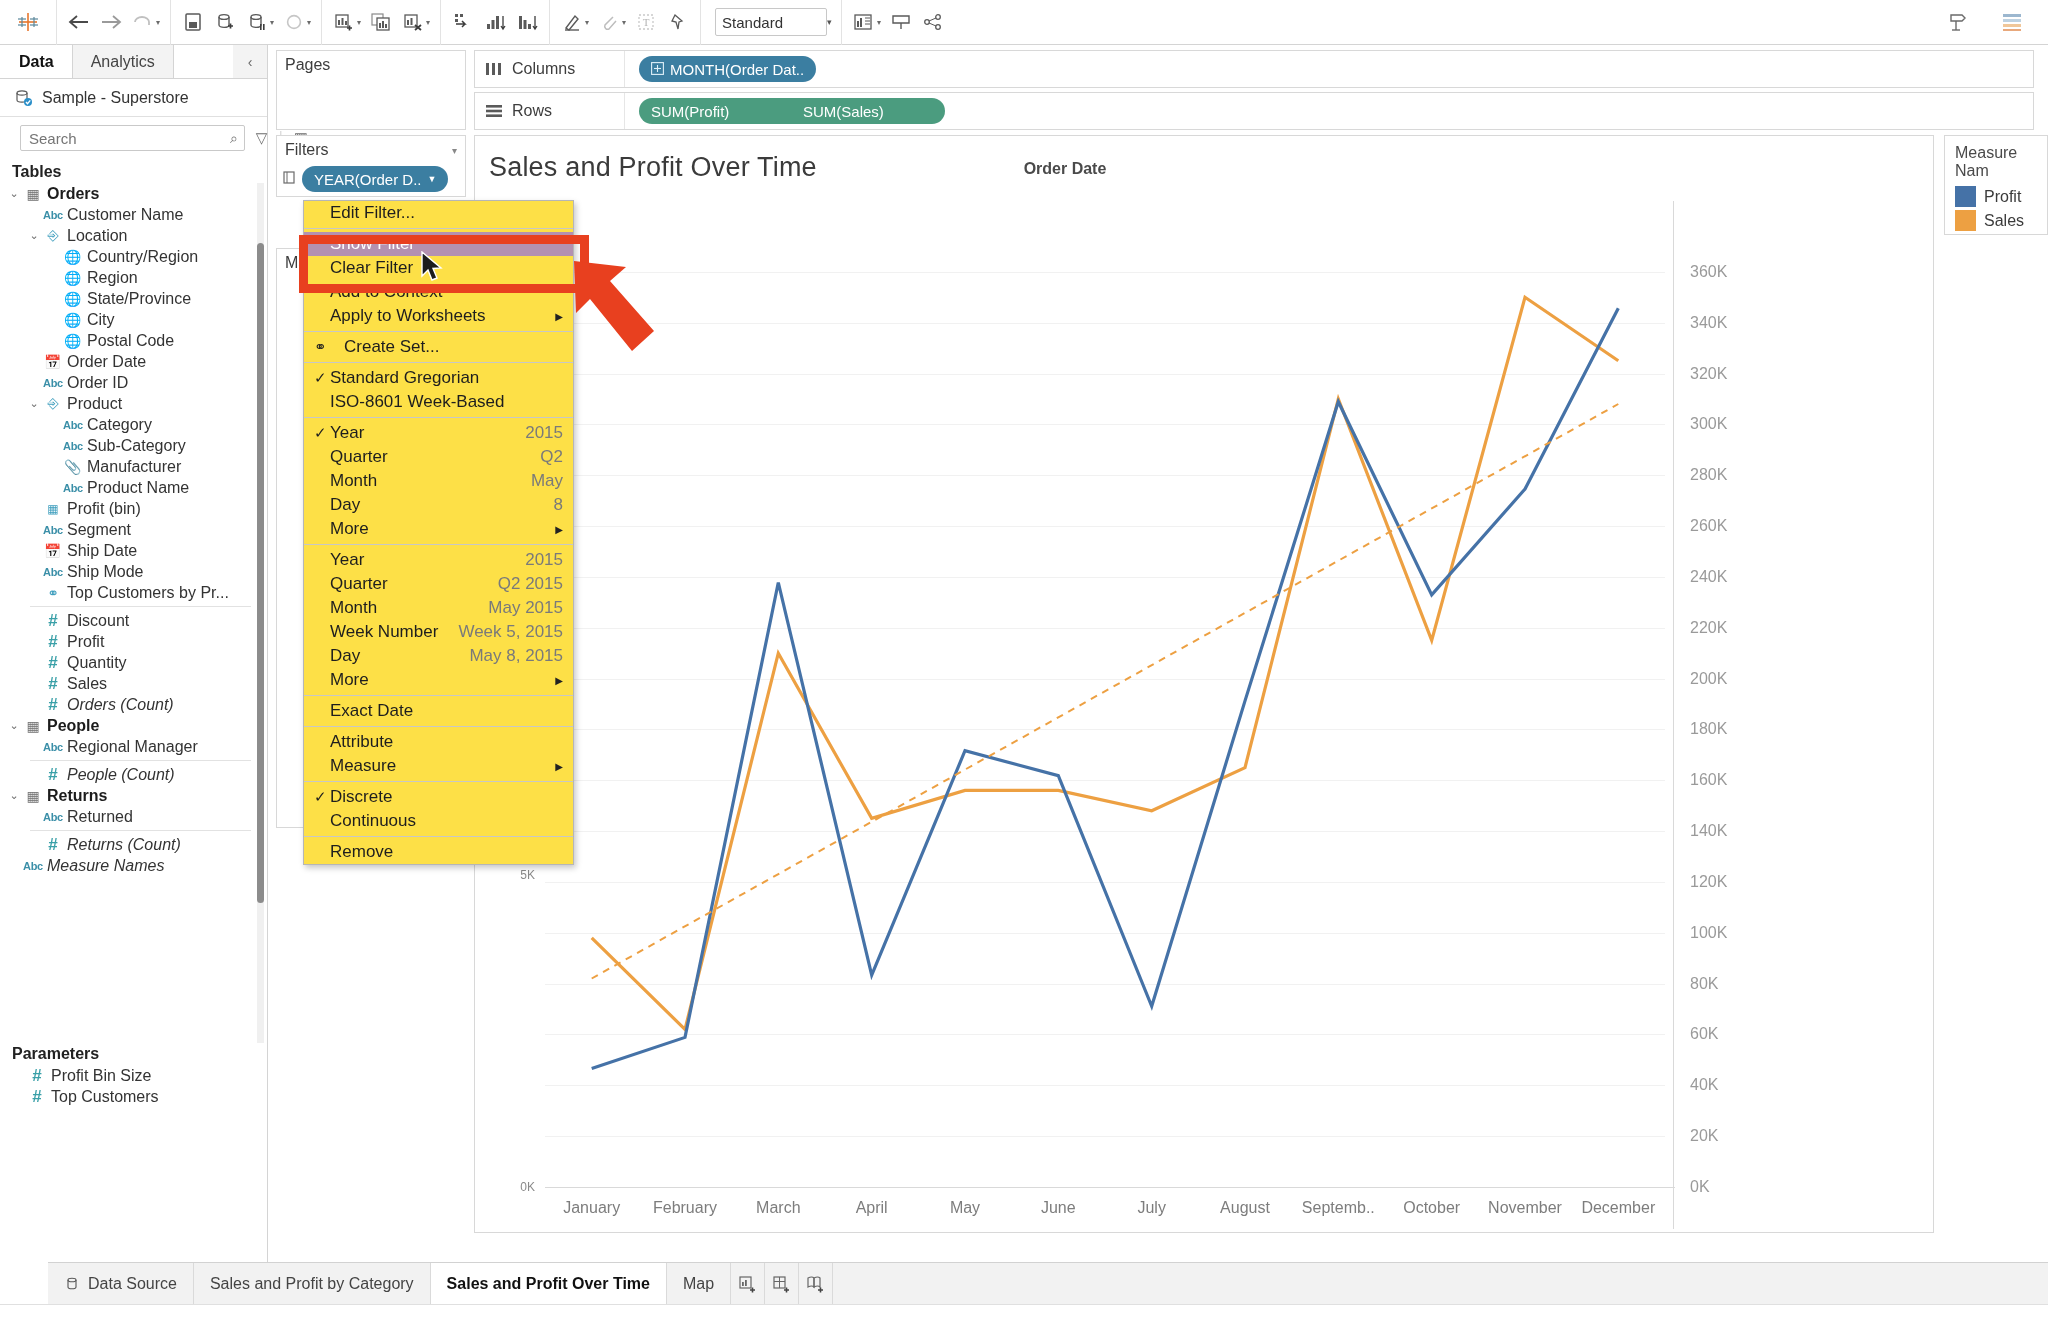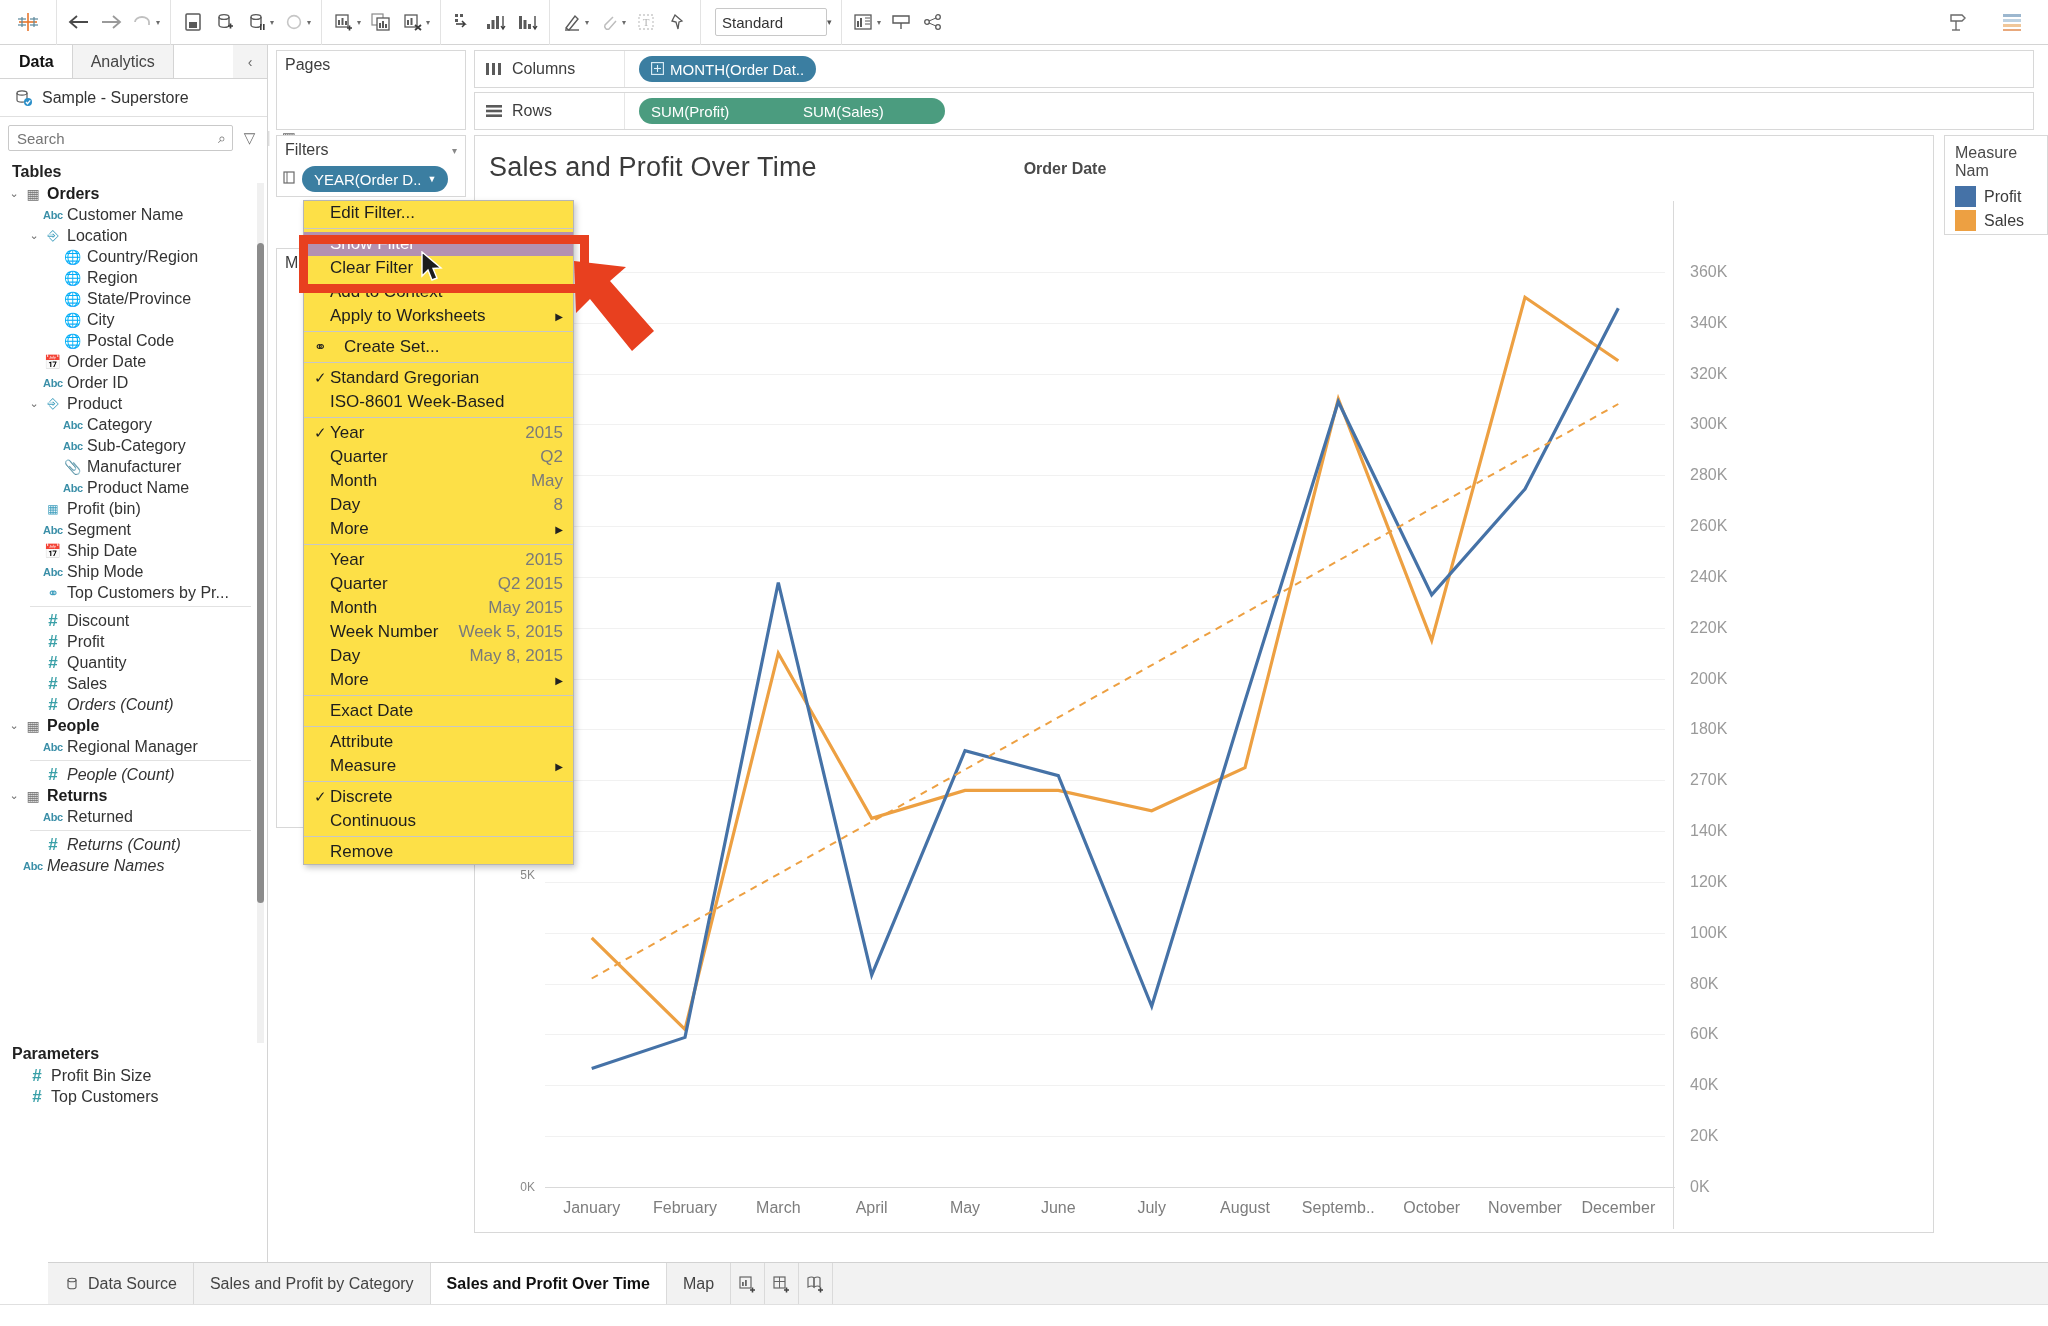--- a/index.html
+++ b/index.html
@@ -45,21 +45,21 @@
   .pane-tab{ padding:0 18px; display:flex; align-items:center; font-size:16px; color:#444; cursor:default;}
   .pane-tab.active{ font-weight:bold; color:#111; border-right:1px solid #d4d4d4; border-left:1px solid transparent;}
   .pane-tab.inactive{ background:#f3f3f3; border-right:1px solid #d4d4d4;}
   #pane-collapse{ margin-left:auto; width:34px; display:flex; align-items:center; justify-content:center;
       color:#666; font-size:14px; background:#f3f3f3;}
   #ds-row{ height:38px; display:flex; align-items:center; gap:8px; padding:0 14px; border-bottom:1px solid #e0e0e0;}
   #ds-row .dsname{ font-size:16px; color:#333;}
   #search-row{ height:42px; display:flex; align-items:center; gap:8px; padding:0 8px;}
   #search-box{
     flex:1; height:26px; border:1px solid #c9c9c9; border-radius:2px; background:#fff;
-    display:flex; align-items:center; padding:0 6px;
+    display:flex; align-items:center; padding:0 6px;margin-left:12px;
   }
   #search-box input{ border:none; outline:none; flex:1; font-size:15px; color:#888;
      font-family:"Liberation Sans",sans-serif; background:transparent;}
   .srch-ic{ color:#777; font-size:14px;}
   .mini-ic{ color:#6d6d6d; font-size:15px; padding:0 3px;}
   #tables-head{ padding:4px 12px 2px 12px; font-weight:bold; font-size:16px; color:#222;}
   #tree{ position:relative; height:860px; overflow:hidden; }
   .tr{ display:flex; align-items:center; height:21px; font-size:16px; color:#333; white-space:nowrap;}
   .tr .exp{ width:16px; text-align:center; color:#6f6f6f; font-size:11px;}
   .tr .tico{ width:22px; text-align:center; font-size:13px; }
@@ -707,21 +707,21 @@
     <div id="vsep"></div>
     <div id="axisRight">
         <div class="rt" style="top: 986px;">0K</div>
         <div class="rt" style="top: 935.158px;">20K</div>
         <div class="rt" style="top: 884.316px;">40K</div>
         <div class="rt" style="top: 833.474px;">60K</div>
         <div class="rt" style="top: 782.632px;">80K</div>
         <div class="rt" style="top: 731.789px;">100K</div>
         <div class="rt" style="top: 680.947px;">120K</div>
         <div class="rt" style="top: 630.105px;">140K</div>
-        <div class="rt" style="top: 579.263px;">270K</div>
+        <div class="rt" style="top: 579.263px;">160K</div>
         <div class="rt" style="top: 528.421px;">180K</div>
         <div class="rt" style="top: 477.579px;">200K</div>
         <div class="rt" style="top: 426.737px;">220K</div>
         <div class="rt" style="top: 375.895px;">240K</div>
         <div class="rt" style="top: 325.053px;">260K</div>
         <div class="rt" style="top: 274.211px;">280K</div>
         <div class="rt" style="top: 223.368px;">300K</div>
         <div class="rt" style="top: 172.526px;">320K</div>
         <div class="rt" style="top: 121.684px;">340K</div>
         <div class="rt" style="top: 70.8421px;">360K</div>

